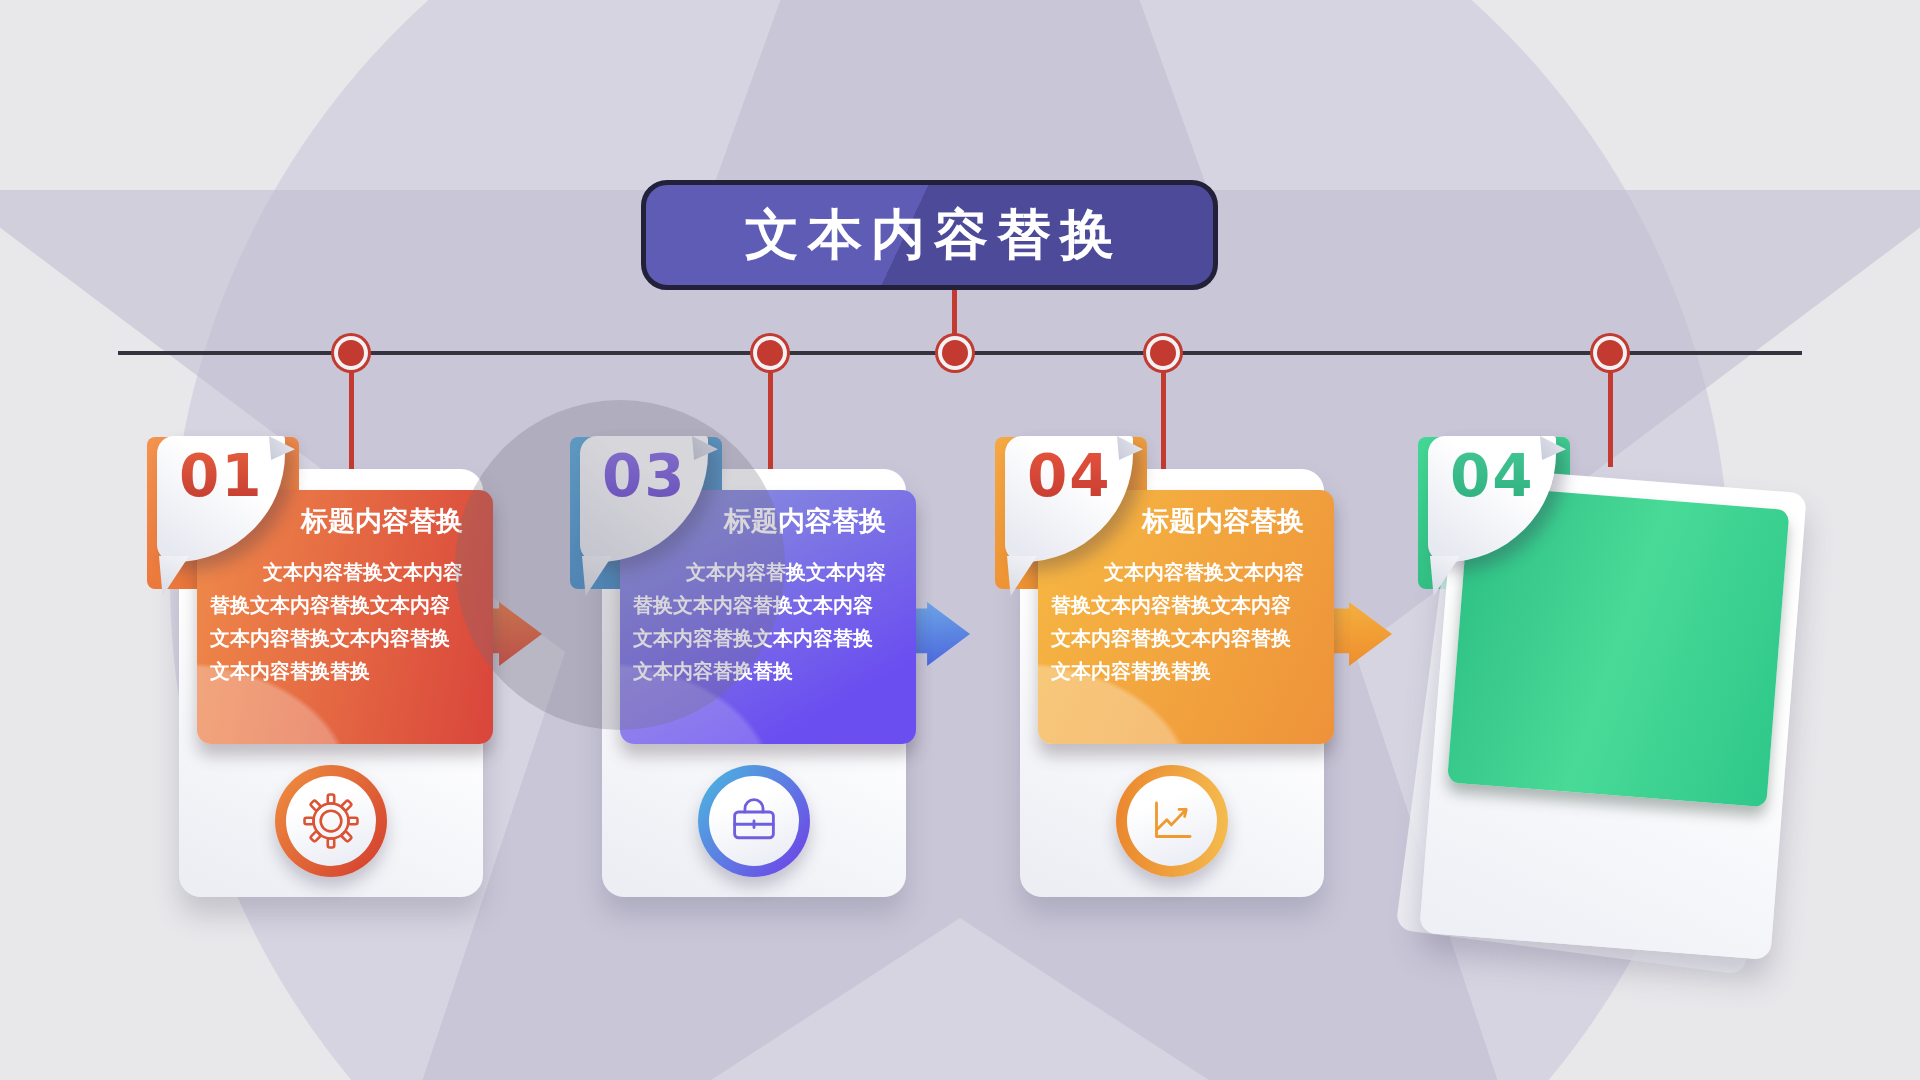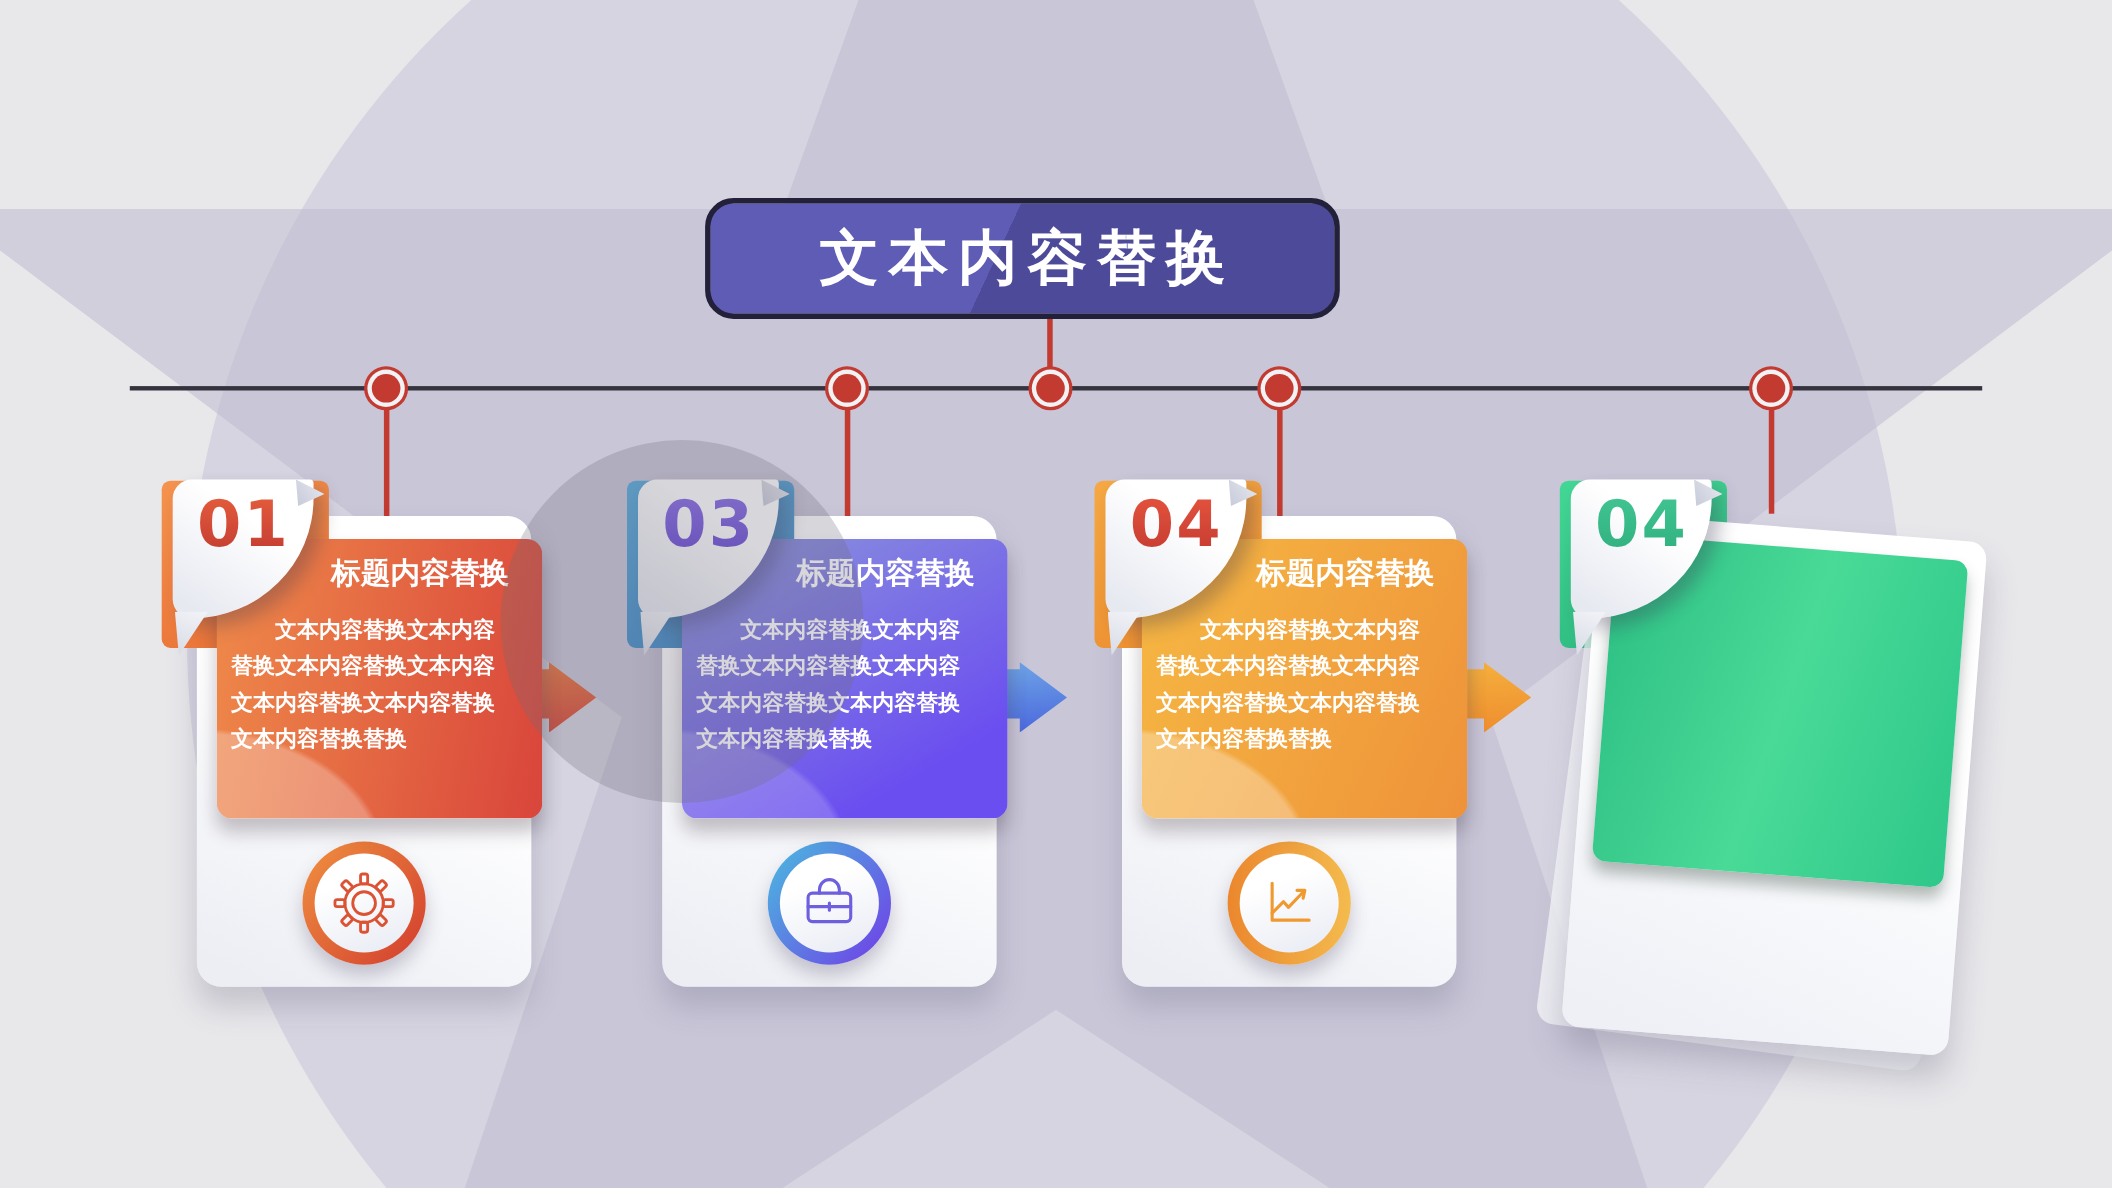--- a/index.html
+++ b/index.html
@@ -58,21 +58,21 @@
             linear-gradient(100deg,#ef8a4a,#d9453b);}
   .panel.p2{background:radial-gradient(120% 95% at -8% 115%,rgba(255,255,255,.18) 48%,rgba(255,255,255,0) 50%),
             linear-gradient(150deg,#8a92dc 5%,#6b4ef0 80%);}
   .panel.p3{background:radial-gradient(120% 95% at -8% 115%,rgba(255,255,255,.30) 48%,rgba(255,255,255,0) 50%),
             linear-gradient(115deg,#f6b843,#ee923a);}
   .panel-title{position:absolute;top:13px;left:88px;right:14px;text-align:center;
                font-size:27px;font-weight:700;color:#fff;white-space:nowrap;}
   .panel-body{position:absolute;top:66px;left:13px;right:17px;color:#fff;
               font-size:20px;font-weight:600;}
   .panel-body div{line-height:33px;white-space:nowrap;}
-  .panel-body div:first-child{text-indent:2em;}
+  .panel-body div:first-child{text-indent:2em;text-align:center;}
 
   
   .flow-arrow{top:602px;width:74px;height:64px;z-index:1;
       clip-path:polygon(0 10%,42% 10%,42% 0,100% 50%,42% 100%,42% 80%,0 80%);}
   .flow-arrow.a1{background:linear-gradient(175deg,#ec7a3e,#d84438);}
   .flow-arrow.a2{background:linear-gradient(175deg,#6fa6e6,#4a66dd);}
   .flow-arrow.a3{background:linear-gradient(175deg,#f5b13e,#ee8c2e);}
 
   
   .icon-ring{top:765px;width:112px;height:112px;border-radius:50%;padding:11px;

